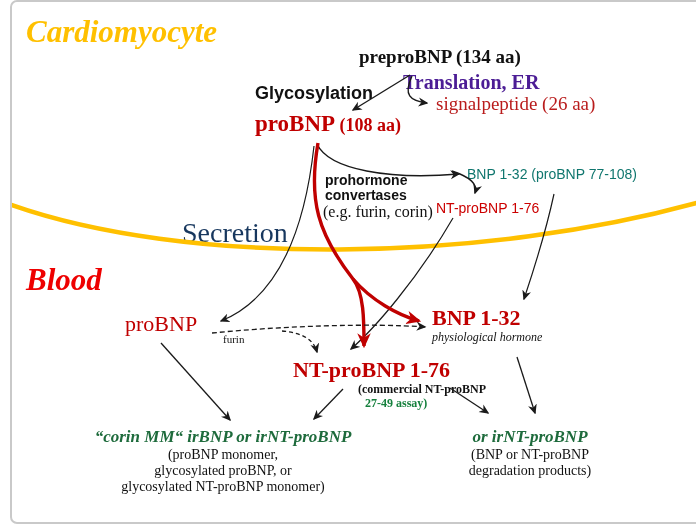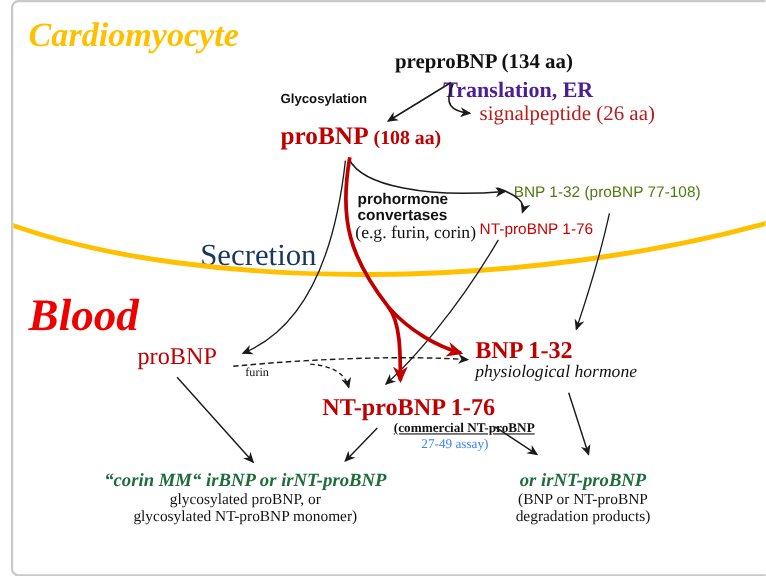--- a/index.html
+++ b/index.html
@@ -13,37 +13,37 @@
     overflow:hidden;
     font-family:"Liberation Serif", serif;
     margin-left:10px;
   }
   .abs{position:absolute;white-space:nowrap;}
   .serif{font-family:"Liberation Serif", serif;}
   .sans{font-family:"Liberation Sans", sans-serif;}
   .region-cardio{left:14px;top:12px;font-size:31px;font-weight:bold;font-style:italic;color:#FFC000;}
   .prepro{left:347px;top:44px;font-size:19px;font-weight:bold;color:#111;}
   .translation{left:391px;top:69px;font-size:20px;font-weight:bold;color:#4c1d95;}
-  .glyco{left:243px;top:81px;font-size:12px;font-weight:bold;color:#111;}
+  .glyco{left:243px;top:81px;font-size:18px;font-weight:bold;color:#111;}
   .signal{left:424px;top:91px;font-size:19px;color:#b91c1c;}
   .probnp-cell{left:243px;top:109px;font-size:23px;font-weight:bold;color:#C00000;}
   .probnp-cell .aa{font-size:18px;}
   .convertases{left:313px;top:171px;font-size:14px;font-weight:bold;color:#111;line-height:15px;}
   .convertases-eg{left:311px;top:201px;font-size:16px;color:#111;}
-  .bnp-frag{left:455px;top:164px;font-size:14px;color:#4d7c0f;}
+  .bnp-frag{left:455px;top:164px;font-size:14px;color:#0f766e;}
   .nt-frag{left:424px;top:198px;font-size:14px;color:#CC0000;}
   .secretion{left:170px;top:215px;font-size:28px;color:#17375E;}
-  .region-blood{left:14px;top:260px;font-size:41px;font-weight:bold;font-style:italic;color:#EE0000;}
+  .region-blood{left:14px;top:260px;font-size:31px;font-weight:bold;font-style:italic;color:#EE0000;}
   .probnp-blood{left:113px;top:309px;font-size:22px;color:#C00000;}
   .furin{left:211px;top:331px;font-size:11px;color:#111;}
   .bnp-blood{left:420px;top:303px;font-size:22px;font-weight:bold;color:#C00000;}
-  .physio{left:420px;top:328px;font-size:16px;font-style:italic;color:#111;}
+  .physio{left:420px;top:328px;font-size:12px;font-style:italic;color:#111;}
   .nt-blood{left:281px;top:355px;font-size:22px;font-weight:bold;color:#C00000;}
-  .assay1{left:346px;top:380px;font-size:12px;font-weight:bold;color:#111;text-decoration:underline;}
-  .assay2{left:371px;top:394px;font-size:12px;font-weight:normal;color:#3b82f6;}
+  .assay1{left:346px;top:380px;font-size:12px;font-weight:bold;color:#111;}
+  .assay2{left:353px;top:394px;font-size:12px;font-weight:bold;color:#15803d;}
   .highmm{left:61px;top:424px;width:300px;text-align:center;white-space:normal;}
   .lowmm{left:437px;top:424px;width:162px;text-align:center;white-space:normal;}
   .green-title{font-size:17px;font-weight:bold;font-style:italic;color:#1E6B3C;line-height:21px;}
   .paren{font-size:14px;color:#111;line-height:16px;}
   svg.arrows{position:absolute;left:0;top:0;pointer-events:none;}
 </style>
 </head>
 <body>
 
 <div class="slide">
@@ -77,20 +77,21 @@
 
   <div class="abs bnp-blood serif">BNP 1-32</div>
   <div class="abs physio serif">physiological hormone</div>
 
   <div class="abs nt-blood serif">NT-proBNP 1-76</div>
   <div class="abs assay1 serif">(commercial NT-proBNP</div>
   <div class="abs assay2 serif">27-49 assay)</div>
 
   <div class="abs highmm serif">
     <div class="green-title">“corin MM“ irBNP or irNT-proBNP</div>
+    <div class="paren">(proBNP monomer,</div>
     <div class="paren">glycosylated proBNP, or</div>
     <div class="paren">glycosylated NT-proBNP monomer)</div>
   </div>
 
   <div class="abs lowmm serif">
     <div class="green-title">or irNT-proBNP</div>
     <div class="paren">(BNP or NT-proBNP</div>
     <div class="paren">degradation products)</div>
   </div>
 

